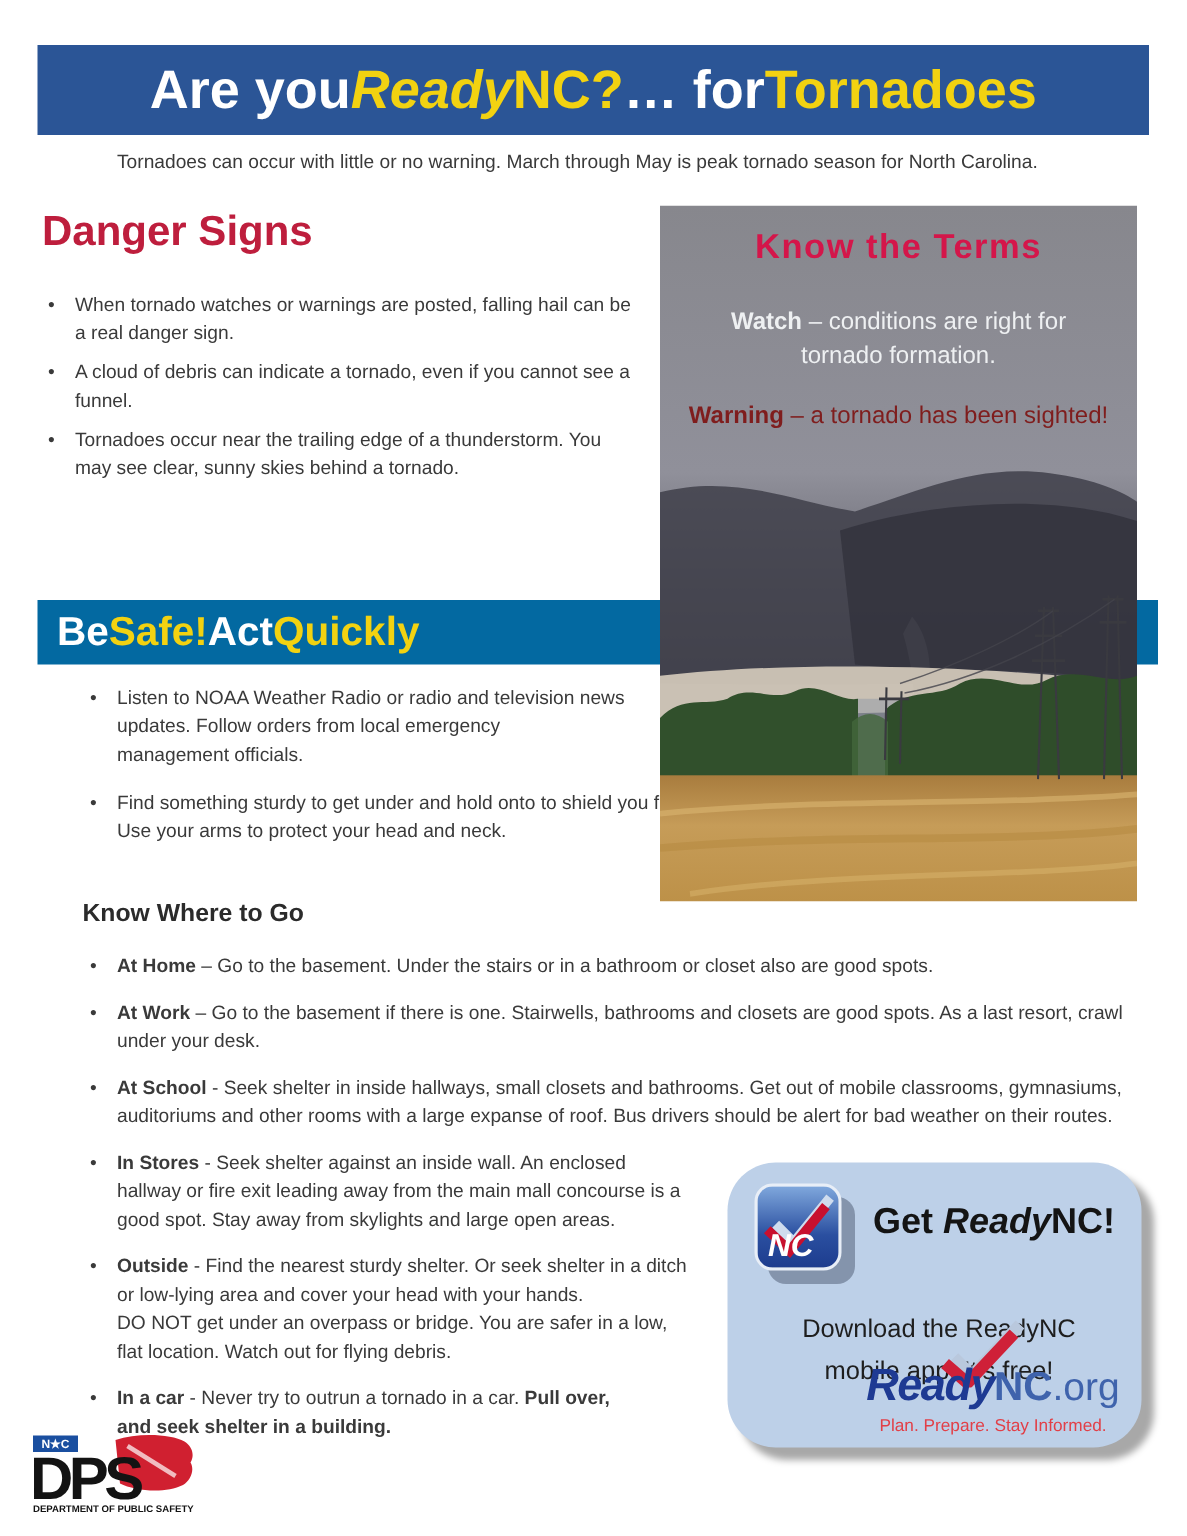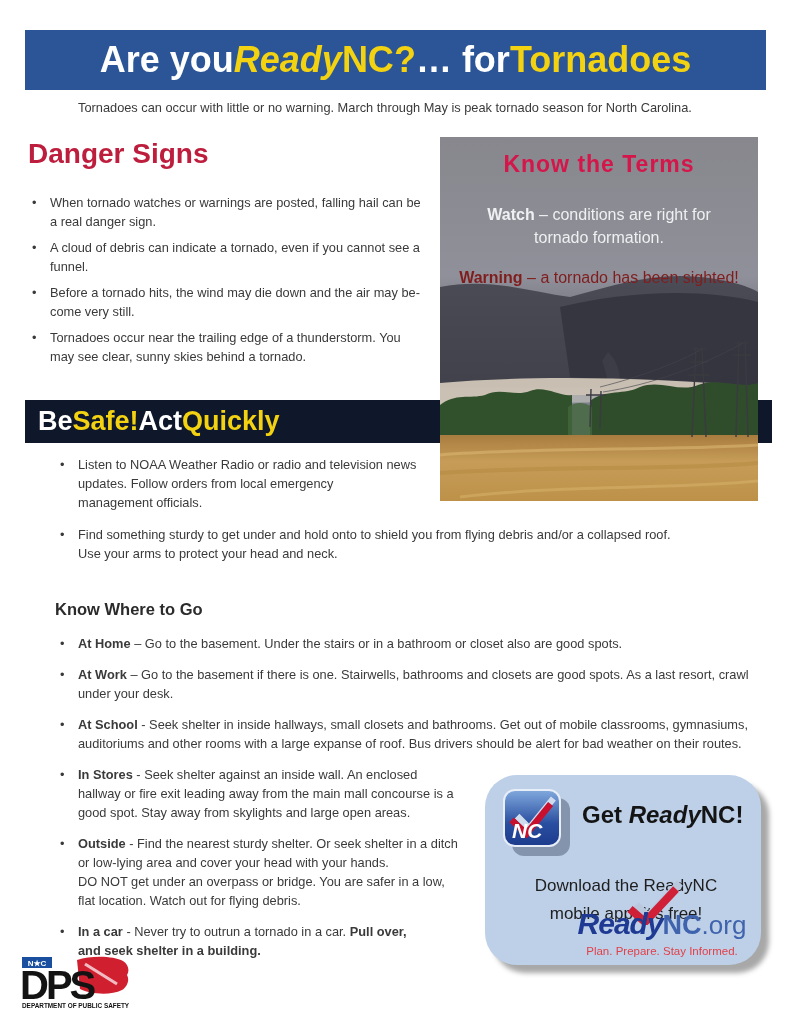--- a/index.html
+++ b/index.html
@@ -15,32 +15,32 @@
 
   .danger-title{position:absolute;left:28px;top:138px;font-size:28px;font-weight:bold;color:#be1e3d;}
   .danger-list{position:absolute;left:30px;top:193px;width:425px;}
 
   .bullet{position:relative;padding-left:20px;font-size:12.8px;line-height:19px;
           white-space:pre-line;color:#3a3a3a;}
   .bullet::before{content:"\2022";position:absolute;left:2px;top:0;}
   .danger-list .bullet{margin-bottom:7px;}
 
   
-  .photo{position:absolute;left:440px;top:137px;width:318px;height:364px;z-index:2;}
+  .photo{position:absolute;left:440px;top:137px;width:318px;height:464px;z-index:2;}
   .photo svg.bg{position:absolute;left:0;top:0;width:100%;height:100%;}
   .photo-title{position:absolute;top:14px;left:0;width:100%;text-align:center;color:#d4164a;
                font-weight:bold;font-size:23px;letter-spacing:1px;}
   .photo-watch{position:absolute;top:66px;left:0;width:100%;text-align:center;color:#eef0f2;
                font-size:16px;line-height:23px;white-space:pre-line;}
   .photo-warning{position:absolute;top:132px;left:0;width:100%;text-align:center;color:#7f1d1d;
                font-size:16px;white-space:pre-line;}
   .b{font-weight:bold;}
 
   
-  .banner2{position:absolute;left:25px;top:400px;width:747px;height:43px;background:#0f172a;z-index:1;
+  .banner2{position:absolute;left:25px;top:400px;width:747px;height:43px;background:#0369a1;z-index:1;
            display:flex;align-items:center;box-sizing:border-box;padding-left:13px;
            font-size:27px;font-weight:bold;}
 
   .safe-list{position:absolute;left:58px;top:455px;width:680px;}
   .safe-list .bullet{margin-bottom:13px;}
 
   .kw-title{position:absolute;left:55px;top:600px;font-size:16.5px;font-weight:bold;color:#2b2b2b;}
   .kw-list{position:absolute;left:58px;top:634px;width:716px;}
   .kw-list .bullet{margin-bottom:12px;}
 
@@ -82,22 +82,20 @@
     </div>
 
   <div class="intro">Tornadoes can occur with little or no warning. March through May is peak tornado season for North Carolina.</div>
 
   <div class="danger-title">Danger Signs</div>
   <div class="danger-list">
     <div class="bullet">When tornado watches or warnings are posted, falling hail can be
 a real danger sign.</div>
     <div class="bullet">A cloud of debris can indicate a tornado, even if you cannot see a
 funnel.</div>
-    <div class="bullet">Before a tornado hits, the wind may die down and the air may be-
-come very still.</div>
     <div class="bullet">Tornadoes occur near the trailing edge of a thunderstorm. You
 may see clear, sunny skies behind a tornado.</div>
   </div>
 
   <div class="photo">
     <svg class="bg" viewBox="0 0 318 364" preserveAspectRatio="none">
       <defs>
         <linearGradient id="sky" x1="0" y1="0" x2="0" y2="1">
           <stop offset="0" stop-color="#87878d"></stop>
           <stop offset="0.45" stop-color="#90909a"></stop>

